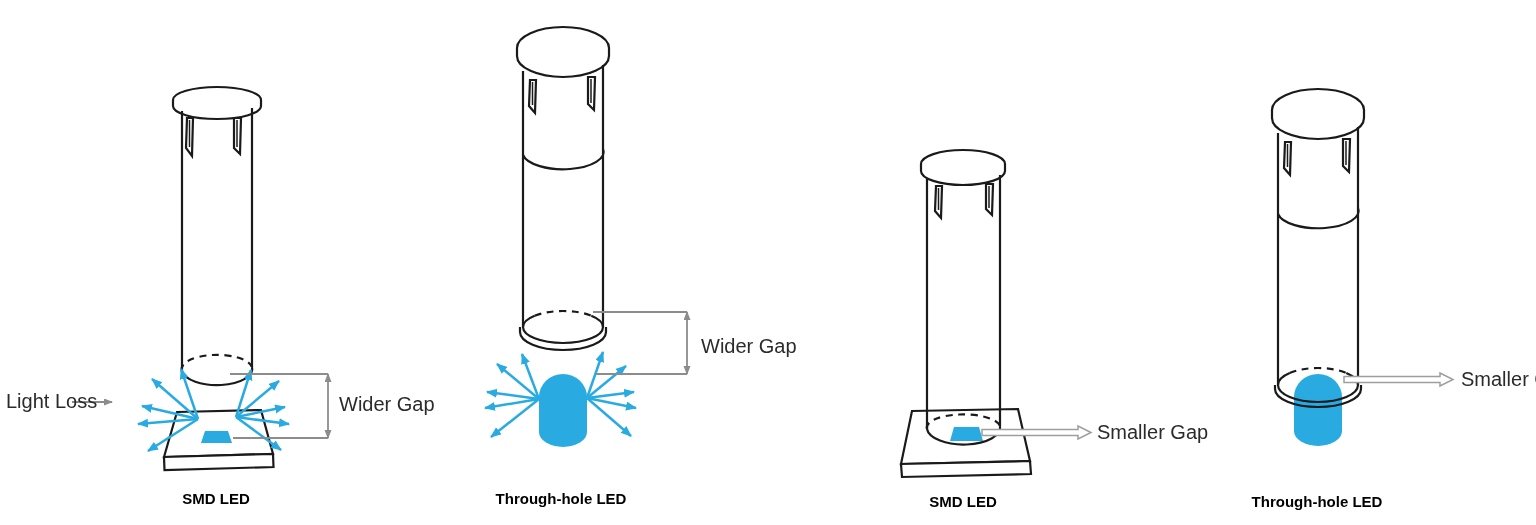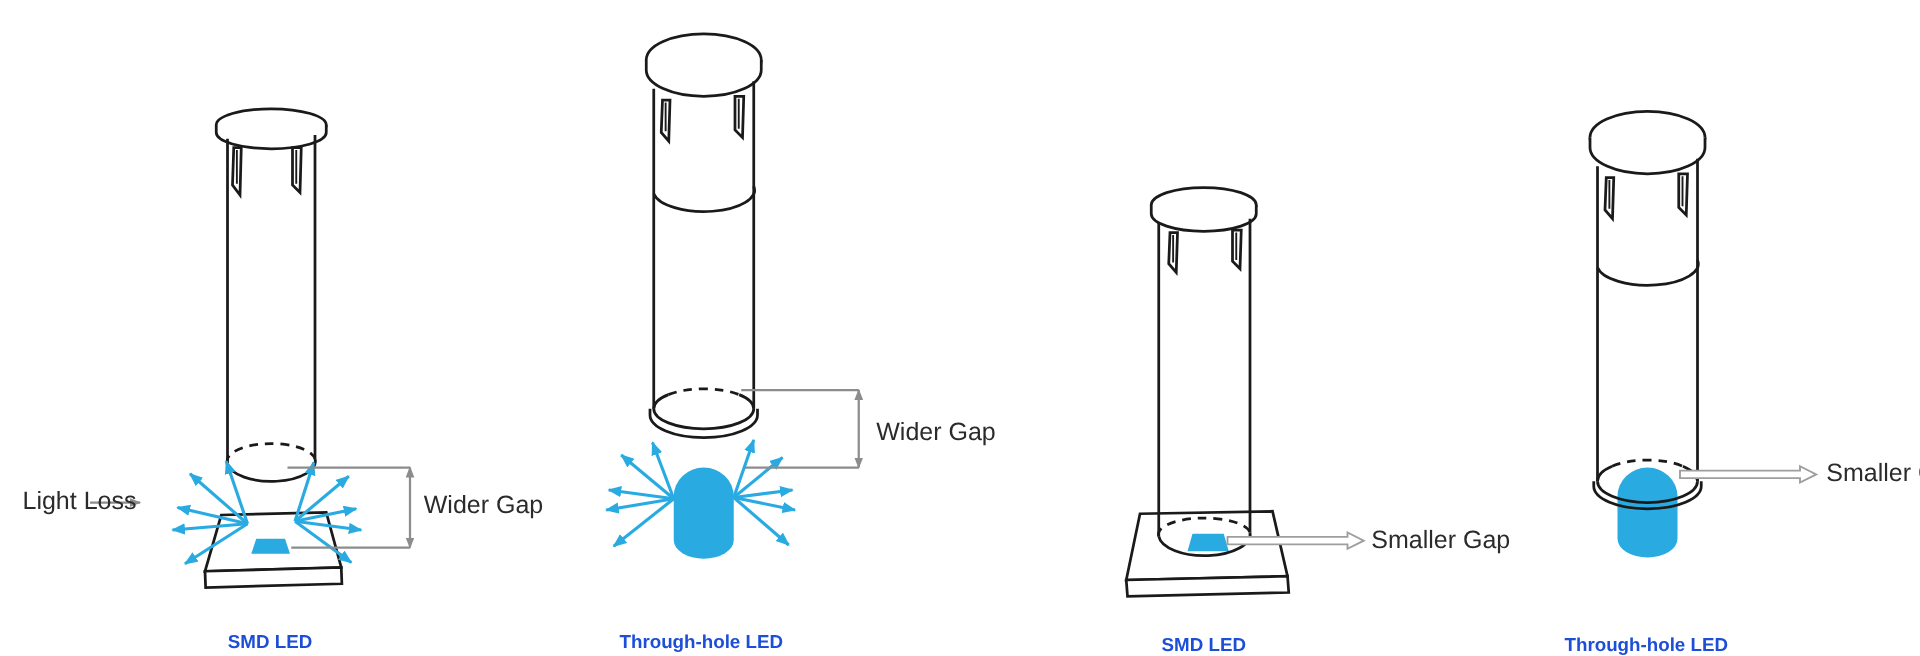--- a/index.html
+++ b/index.html
@@ -1,21 +1,21 @@
 <!DOCTYPE html>
 <html><head>
 <meta charset="utf-8">
 <style>
   html,body{margin:0;padding:0;background:#fff;}
   #canvas{position:relative;width:1536px;height:525px;background:#fff;overflow:hidden;
           font-family:"Liberation Sans",sans-serif;}
   #art{position:absolute;left:0;top:0;}
   .lbl{position:absolute;font-size:20px;color:#2b2b2b;white-space:nowrap;line-height:15px;}
-  .cap{position:absolute;font-size:15px;font-weight:bold;color:#1d4ed8;white-space:nowrap;
-       transform:translateX(-50%);line-height:15px;margin-top:15px;}
+  .cap{position:absolute;font-size:15px;font-weight:bold;color:#000000;white-space:nowrap;
+       transform:translateX(-50%);line-height:15px;}
   .ink{stroke:#1a1a1a;stroke-width:2.2;fill:none;}
   .inkf{stroke:#1a1a1a;stroke-width:2.2;fill:#fff;}
   .thin{stroke:#1a1a1a;stroke-width:1.5;fill:none;}
   .dash{stroke:#1a1a1a;stroke-width:2.2;fill:none;stroke-dasharray:7 5.5;}
   .ray{stroke:#29ABE2;stroke-width:2.5;fill:none;}
   .dim{stroke:#8c8c8c;stroke-width:1.8;fill:none;}
   .led{fill:#29ABE2;stroke:none;}
   .leader{fill:#fff;stroke:#9e9e9e;stroke-width:1.5;}
 </style>
 </head>
@@ -148,21 +148,21 @@
       </g>
       <path class="ink" d="M1278 133 V385 M1358 127 V385"></path>
       <path class="ink" d="M1278 214 A40 17 0 0 0 1358 208"></path>
       <path class="ink" d="M1278 385 A40 17 0 0 0 1358 385"></path>
       <path class="ink" d="M1275 389 A43 18 0 0 0 1361 389 M1275 385 V389 M1361 385 V389"></path>
     </g>
     <path class="leader" d="M1344 376.5 H1440 V373 L1453 379.5 L1440 386 V382.5 H1344 Z"></path>
   </g>
 </svg>
 
-  <div class="lbl" style="left:18px;top:394px">Light Loss</div>
+  <div class="lbl" style="left:6px;top:394px">Light Loss</div>
 
   <div class="lbl" style="left:339px;top:397px">Wider Gap</div>
 
   <div class="lbl" style="left:701px;top:339px">Wider Gap</div>
 
   <div class="lbl" style="left:1097px;top:425px">Smaller Gap</div>
 
   <div class="lbl" style="left:1461px;top:372px">Smaller Gap</div>
 
   <div class="cap" style="left:216px;top:491px">SMD LED</div>

